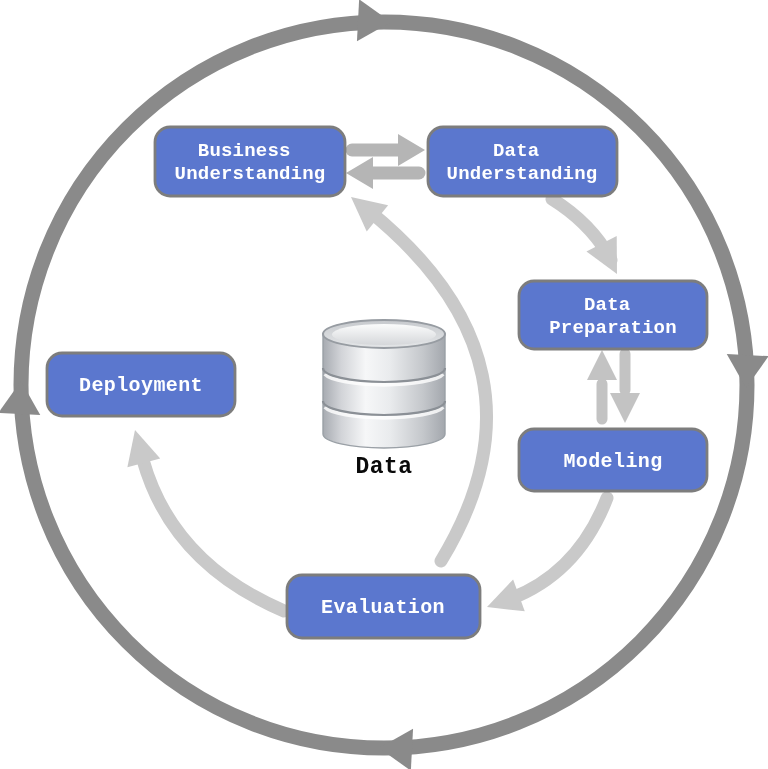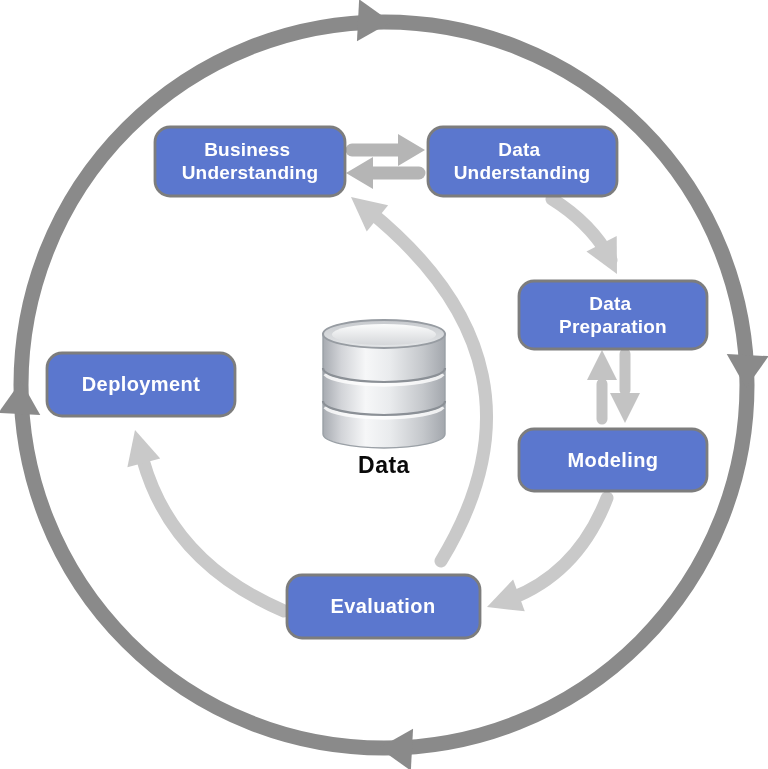--- a/index.html
+++ b/index.html
@@ -1,21 +1,21 @@
 <!DOCTYPE html>
 <html><head>
 <meta charset="utf-8">
 <style>
   html, body { margin: 0; padding: 0; background: #ffffff; }
   .stage {
     position: relative;
     width: 768px;
     height: 769px;
     background: #ffffff;
-    font-family: Liberation Sans, sans-serif;
+    font-family: Liberation Mono, monospace;
     overflow: hidden;
   }
   svg { display: block; }
 
   
   .ring       { fill: none; stroke: #8a8a8a; stroke-width: 15; }
   .ring-head  { fill: #8a8a8a; }
 
   
   .hpair-shaft { stroke: #b5b5b5; stroke-width: 13; stroke-linecap: round; }

